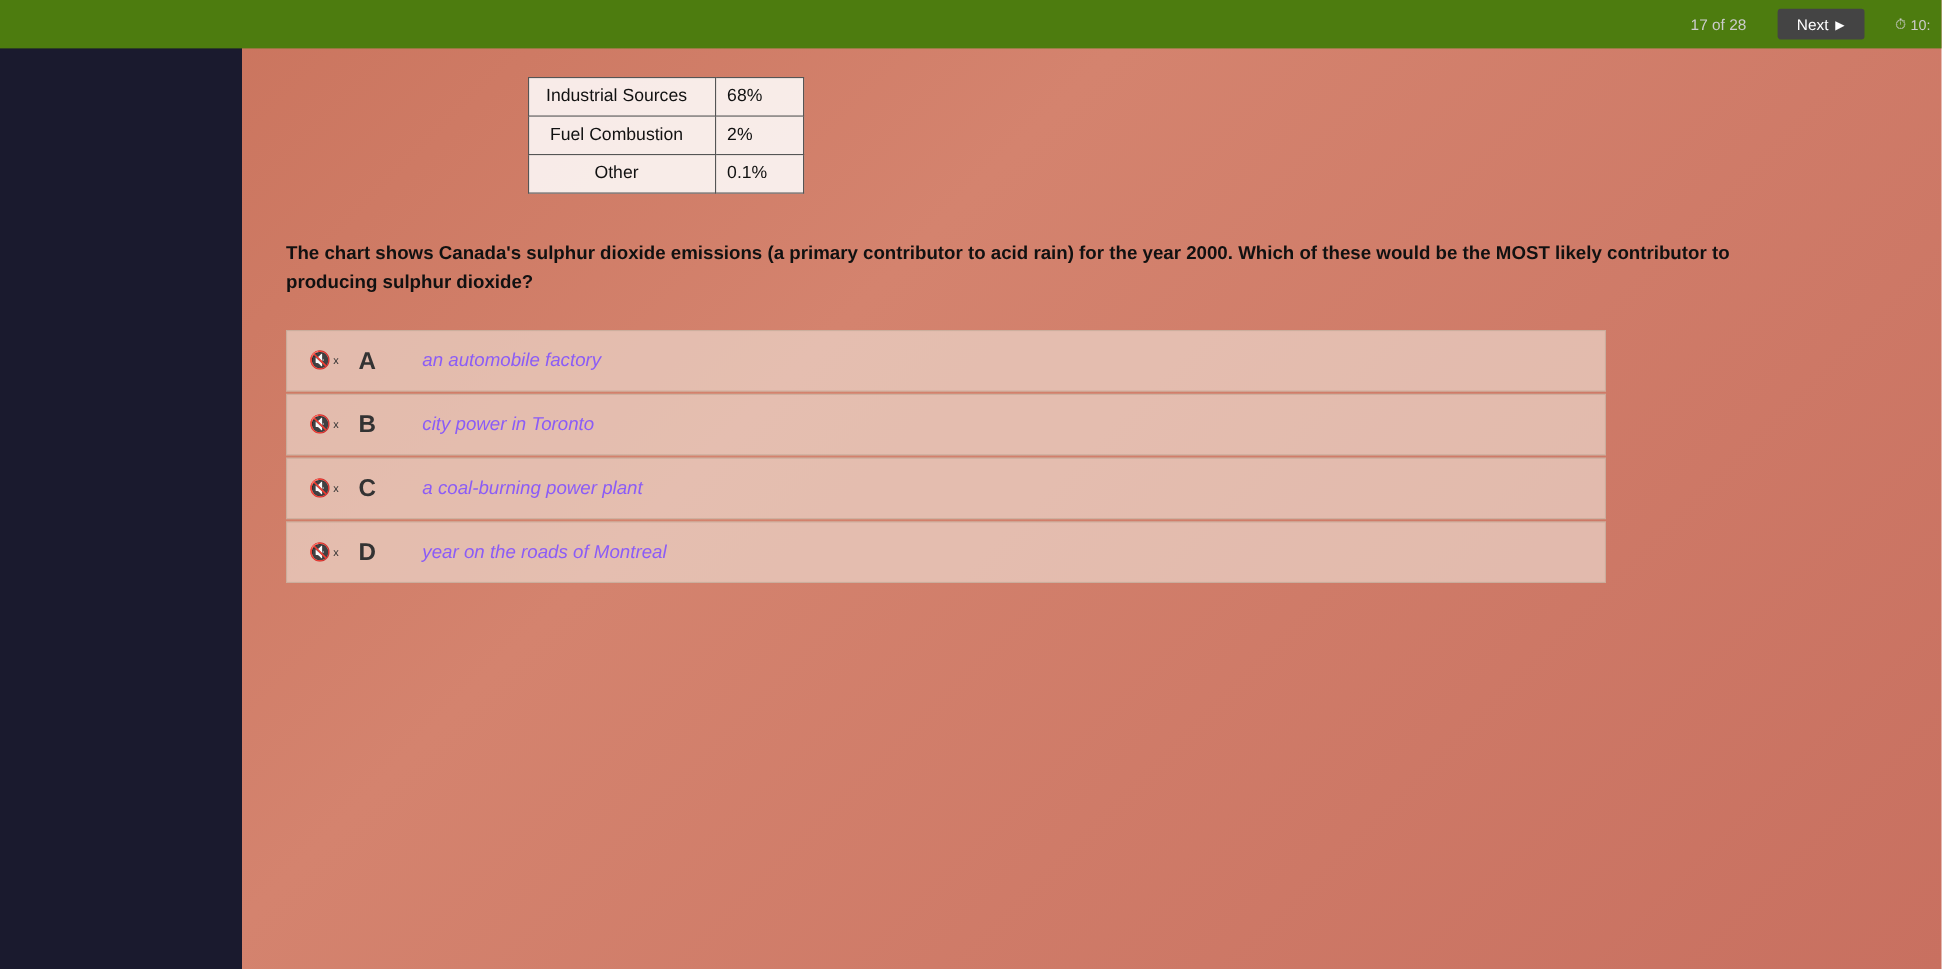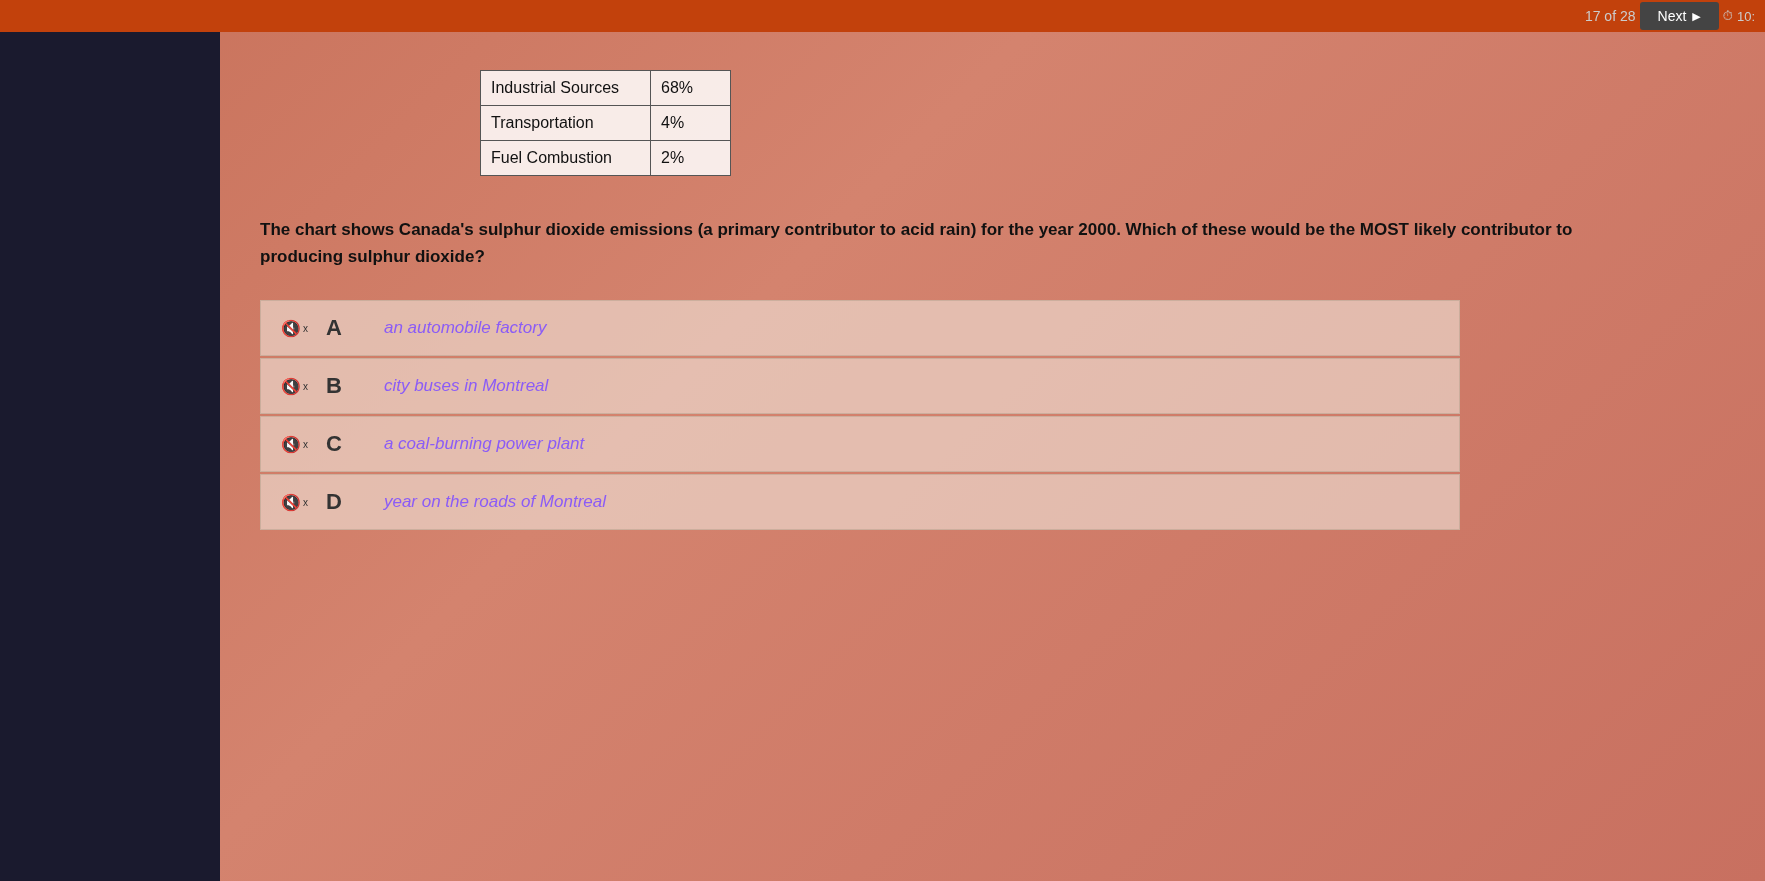--- a/index.html
+++ b/index.html
@@ -13,27 +13,27 @@
       overflow: hidden;
       position: relative;
     }
 
     
     .top-bar {
       position: absolute;
       top: 0;
       left: 0;
       right: 0;
-      height: 32px;
-      background: #c2410c;
+      height: 44px;
+      background: #4d7c0f;
       display: flex;
       align-items: center;
       justify-content: flex-end;
       padding-right: 10px;
-      gap: 4px;
+      gap: 28px;
     }
 
     .question-counter {
       color: #ccc;
       font-size: 14px;
     }
 
     .next-button {
       background: #444;
       color: #fff;
@@ -80,20 +80,21 @@
 
     .data-table td {
       border: 1px solid #555;
       padding: 8px 20px 8px 10px;
       font-size: 16px;
       color: #111;
     }
 
     .data-table td:first-child {
       min-width: 170px;
+      text-align: center;
     }
 
     .data-table td:last-child {
       min-width: 80px;
     }
 
     
     .question-text {
       margin-top: 40px;
       font-size: 17px;
@@ -169,42 +170,42 @@
 
 <div class="content">
 
   <table class="data-table">
     <tbody id="table-body">
         <tr>
           <td>Industrial Sources</td>
           <td>68%</td>
         </tr>
         <tr>
-          <td>Transportation</td>
-          <td>4%</td>
-        </tr>
-        <tr>
           <td>Fuel Combustion</td>
           <td>2%</td>
         </tr>
+        <tr>
+          <td>Other</td>
+          <td>0.1%</td>
+        </tr>
       </tbody>
   </table>
 
   <div class="question-text">The chart shows Canada's sulphur dioxide emissions (a primary contributor to acid rain) for the year 2000. Which of these would be the MOST likely contributor to producing sulphur dioxide?</div>
 
   <div class="options-container" id="options-container">
       <div class="option-row">
       <span class="speaker-icon">🔇<span style="font-size:10px;vertical-align:super;">x</span></span>
       <span class="option-letter">A</span>
       <span class="option-text">an automobile factory</span>
     </div>
       <div class="option-row">
       <span class="speaker-icon">🔇<span style="font-size:10px;vertical-align:super;">x</span></span>
       <span class="option-letter">B</span>
-      <span class="option-text">city buses in Montreal</span>
+      <span class="option-text">city power in Toronto</span>
     </div>
       <div class="option-row">
       <span class="speaker-icon">🔇<span style="font-size:10px;vertical-align:super;">x</span></span>
       <span class="option-letter">C</span>
       <span class="option-text">a coal-burning power plant</span>
     </div>
       <div class="option-row">
       <span class="speaker-icon">🔇<span style="font-size:10px;vertical-align:super;">x</span></span>
       <span class="option-letter">D</span>
       <span class="option-text">year on the roads of Montreal</span>

